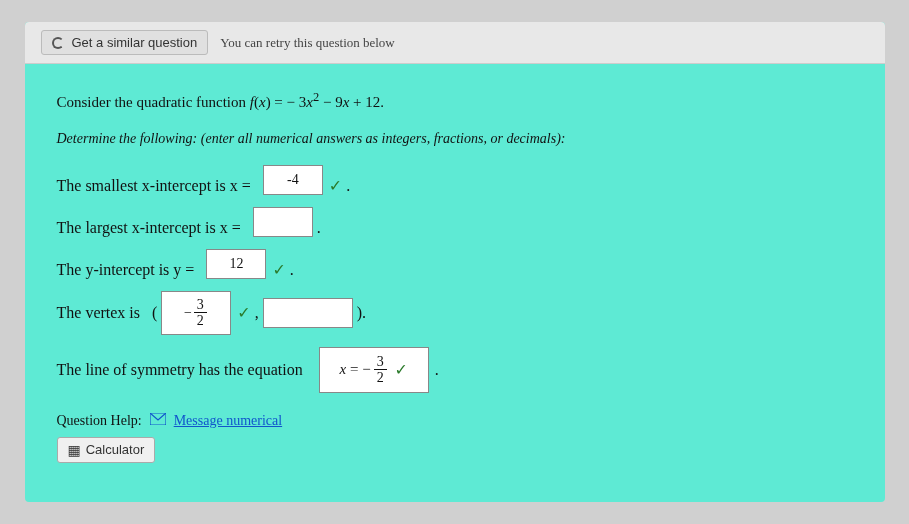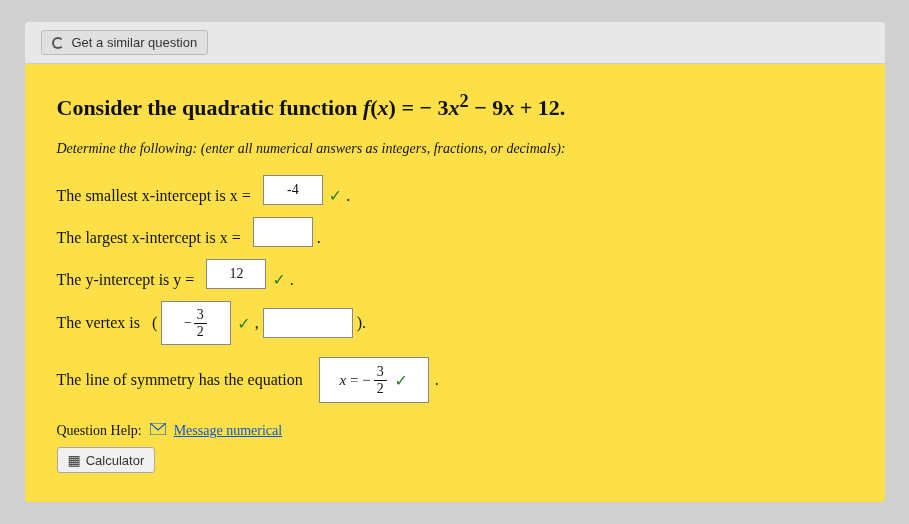--- a/index.html
+++ b/index.html
@@ -6,21 +6,21 @@
     body {
       font-family: Georgia, 'Times New Roman', serif;
       background: #d0d0d0;
       display: flex;
       justify-content: center;
       align-items: center;
       min-height: 524px;
       width: 909px;
     }
     .card {
-      background: #fde047;
+      background: #5eead4;
       width: 860px;
       min-height: 480px;
       border-radius: 4px;
       padding: 0;
       overflow: hidden;
     }
     .top-bar {
       background: #e8e8e8;
       border-bottom: 1px solid #ccc;
       padding: 8px 16px;
@@ -43,25 +43,24 @@
       color: #333;
     }
     .retry-text {
       color: #444;
       font-size: 13px;
     }
     .content {
       padding: 24px 32px 20px 32px;
     }
     .problem-statement {
-      font-size: 22px;
+      font-size: 15px;
       color: #111;
       margin-bottom: 14px;
       line-height: 1.5;
-      font-weight: bold;
     }
     .instructions {
       font-size: 14px;
       color: #111;
       margin-bottom: 16px;
       font-style: italic;
       line-height: 1.5;
     }
     .row {
       display: flex;
@@ -183,20 +182,21 @@
 </head>
 <body>
 
 <div class="card">
 
   <div class="top-bar">
     <button class="similar-btn">
       <span style="display:inline-block;border:2px solid #555;border-radius:50%;border-right-color:transparent;width:12px;height:12px;vertical-align:middle;margin-right:4px;"></span>
       <span>Get a similar question</span>
     </button>
+    <span class="retry-text">You can retry this question below</span>
   </div>
 
   <div class="content">
 
     <div class="problem-statement">
       <span>Consider the quadratic function</span>
       <span> <em>f</em>(<em>x</em>) = − 3<em>x</em><sup>2</sup> − 9<em>x</em> + 12.</span>
     </div>
 
     <div class="instructions">

